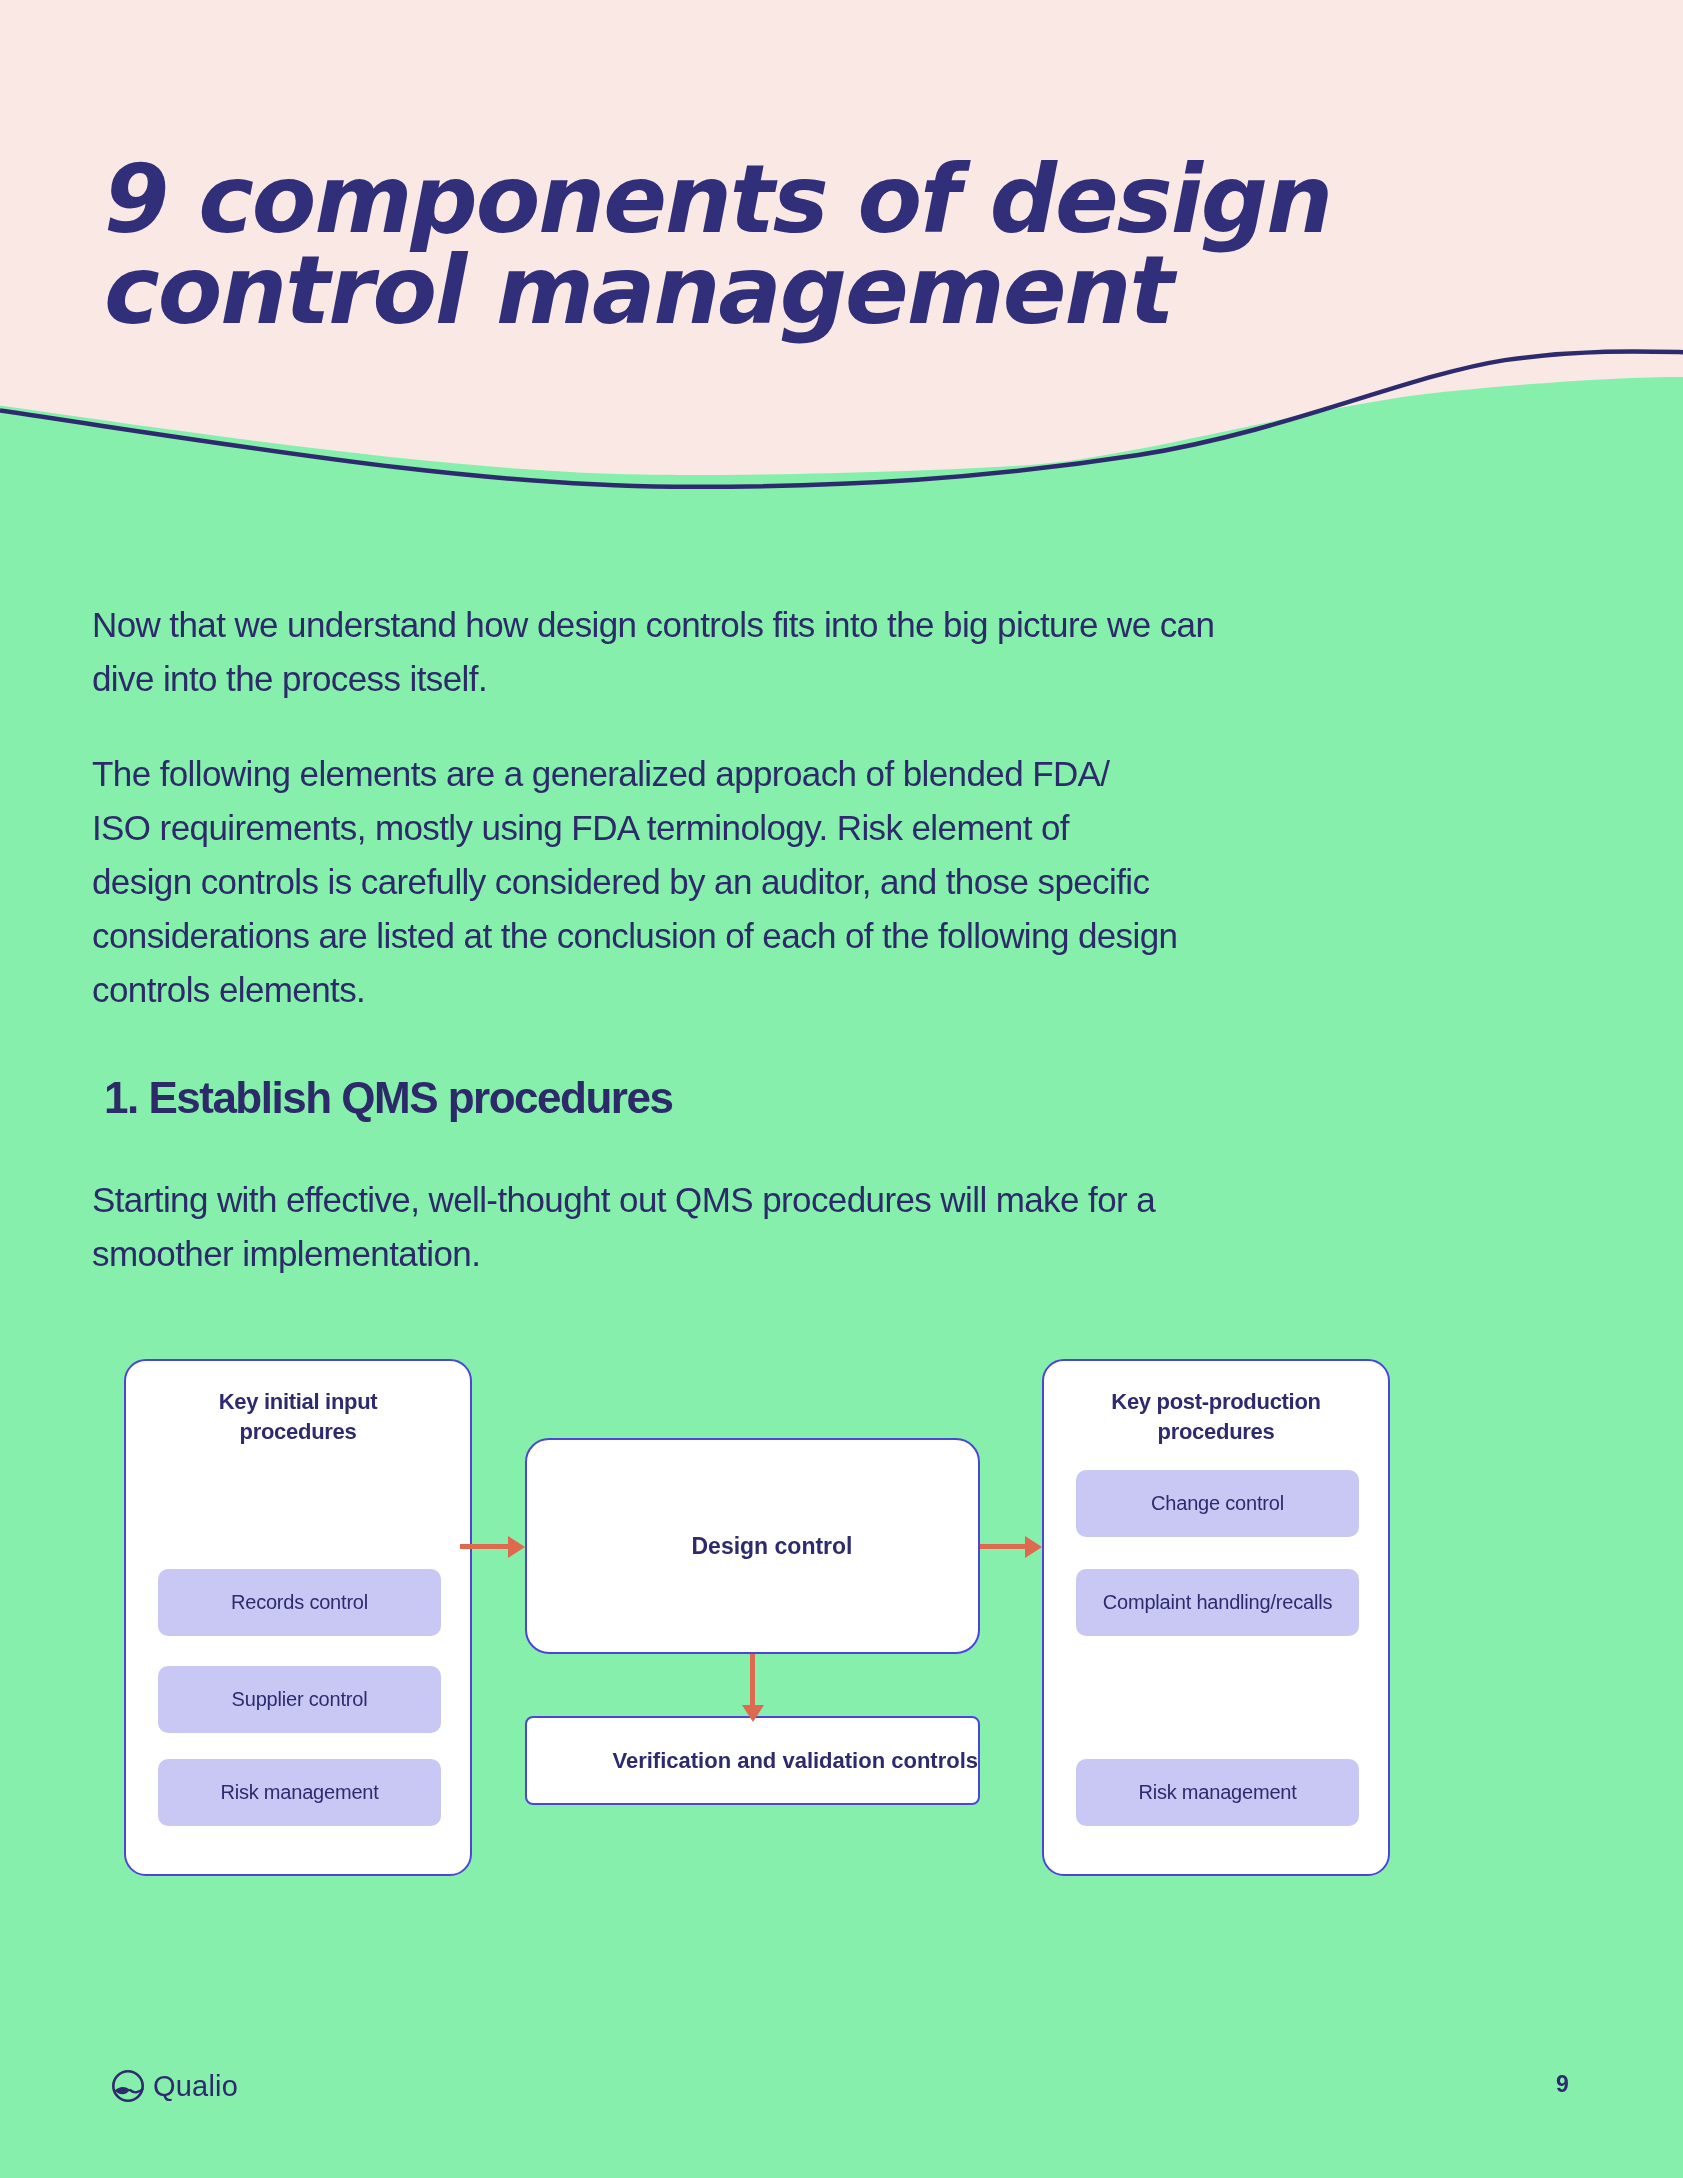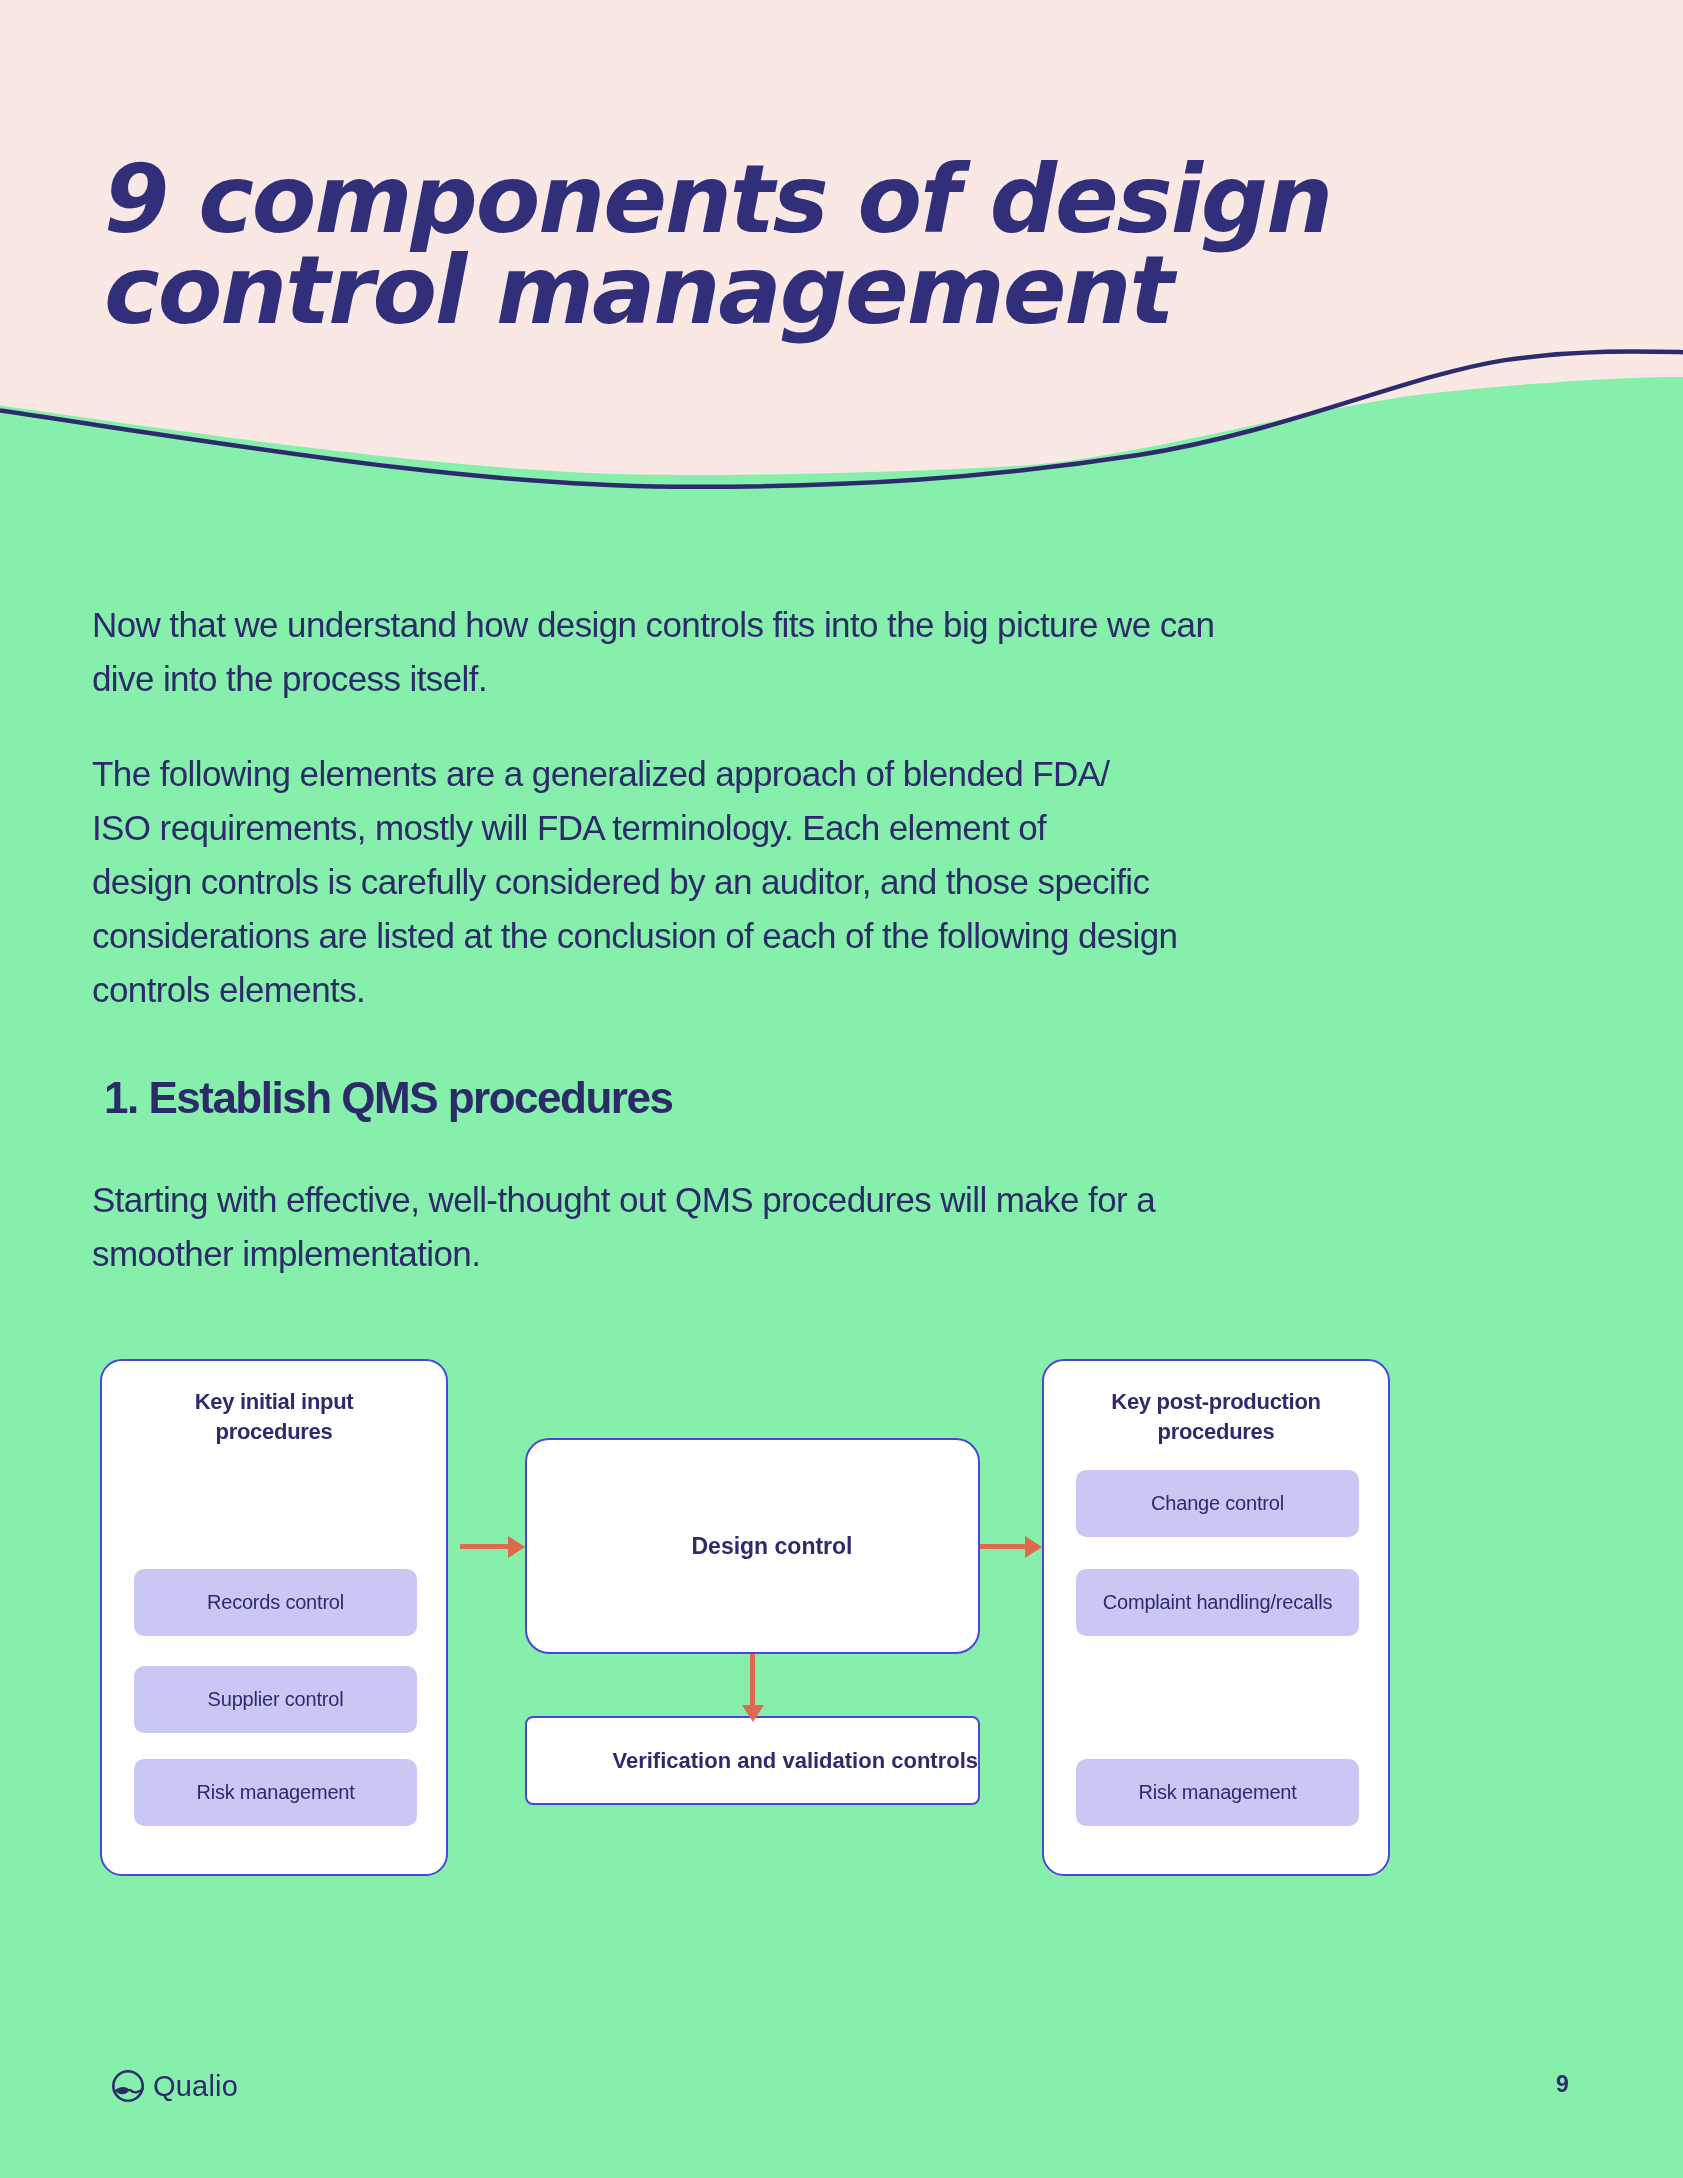--- a/index.html
+++ b/index.html
@@ -15,21 +15,21 @@
   .para{position:absolute;left:92px;font-size:35px;line-height:54px;letter-spacing:-0.6px;color:#2c2a69;}
   .para div{white-space:nowrap;}
   .p1{top:598px;}
   .p2{top:747px;}
   .p3{top:1173px;}
   h2.sec{position:absolute;left:104px;top:1072px;margin:0;font-size:44px;line-height:51px;
          font-weight:bold;letter-spacing:-1.5px;color:#2c2a69;white-space:nowrap;}
   
   .outer-box{position:absolute;top:1359px;width:348px;height:517px;background:#ffffff;
              border:2.5px solid #4b46d9;border-radius:22px;box-sizing:border-box;}
-  .outer-box.left{left:100px;padding-left:43px;}
+  .outer-box.left{left:124px;padding-left:43px;}
   .outer-box.right{left:1042px;}
   .outer-title{position:absolute;top:26px;left:0;right:0;text-align:center;
                font-size:22px;line-height:30px;font-weight:bold;letter-spacing:-0.3px;color:#2d2b6e;}
   .outer-title span{display:block;}
   .pill{position:absolute;left:32px;width:283px;height:67px;background:#c9c8f4;border-radius:10px;
         display:flex;align-items:center;justify-content:center;font-size:20px;color:#2d2b6e;
         letter-spacing:-0.2px;box-sizing:border-box;}
   .center-box{position:absolute;left:525px;top:1438px;width:455px;height:216px;background:#ffffff;
               border:2.5px solid #4b46d9;border-radius:24px;box-sizing:border-box;
               display:flex;align-items:center;justify-content:center;
@@ -80,21 +80,21 @@
     <span>control management</span>
   </h1>
 
   <div class="para p1">
     <div>Now that we understand how design controls fits into the big picture we can</div>
     <div>dive into the process itself.</div>
   </div>
 
   <div class="para p2">
     <div>The following elements are a generalized approach of blended FDA/</div>
-    <div>ISO requirements, mostly will FDA terminology. Each element of</div>
+    <div>ISO requirements, mostly using FDA terminology. Risk element of</div>
     <div>design controls is carefully considered by an auditor, and those specific</div>
     <div>considerations are listed at the conclusion of each of the following design</div>
     <div>controls elements.</div>
   </div>
 
   <h2 class="sec">1. Establish QMS procedures</h2>
 
   <div class="para p3">
     <div>Starting with effective, well-thought out QMS procedures will make for a</div>
     <div>smoother implementation.</div>

